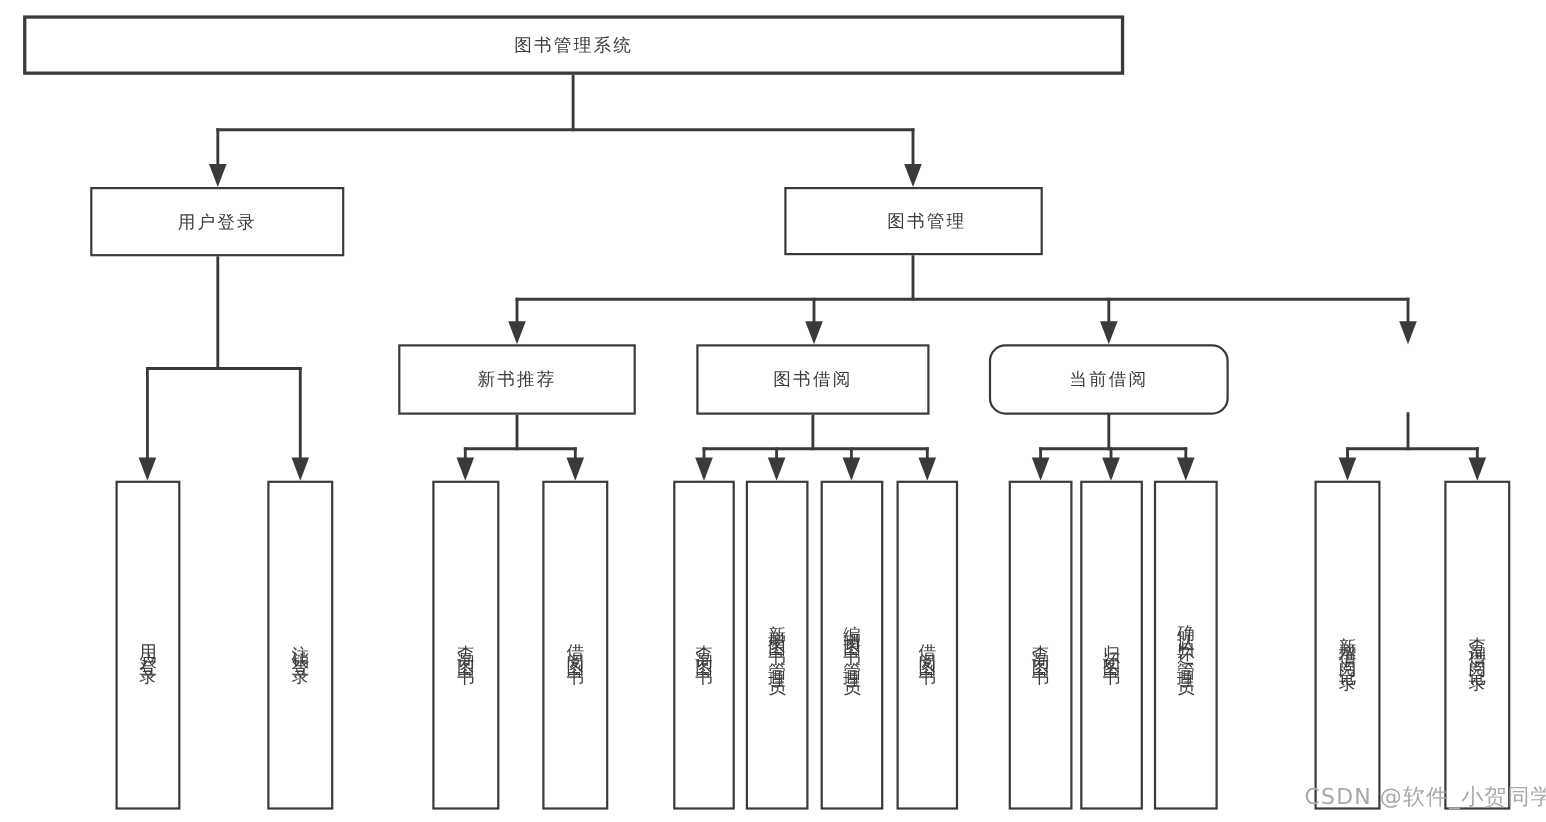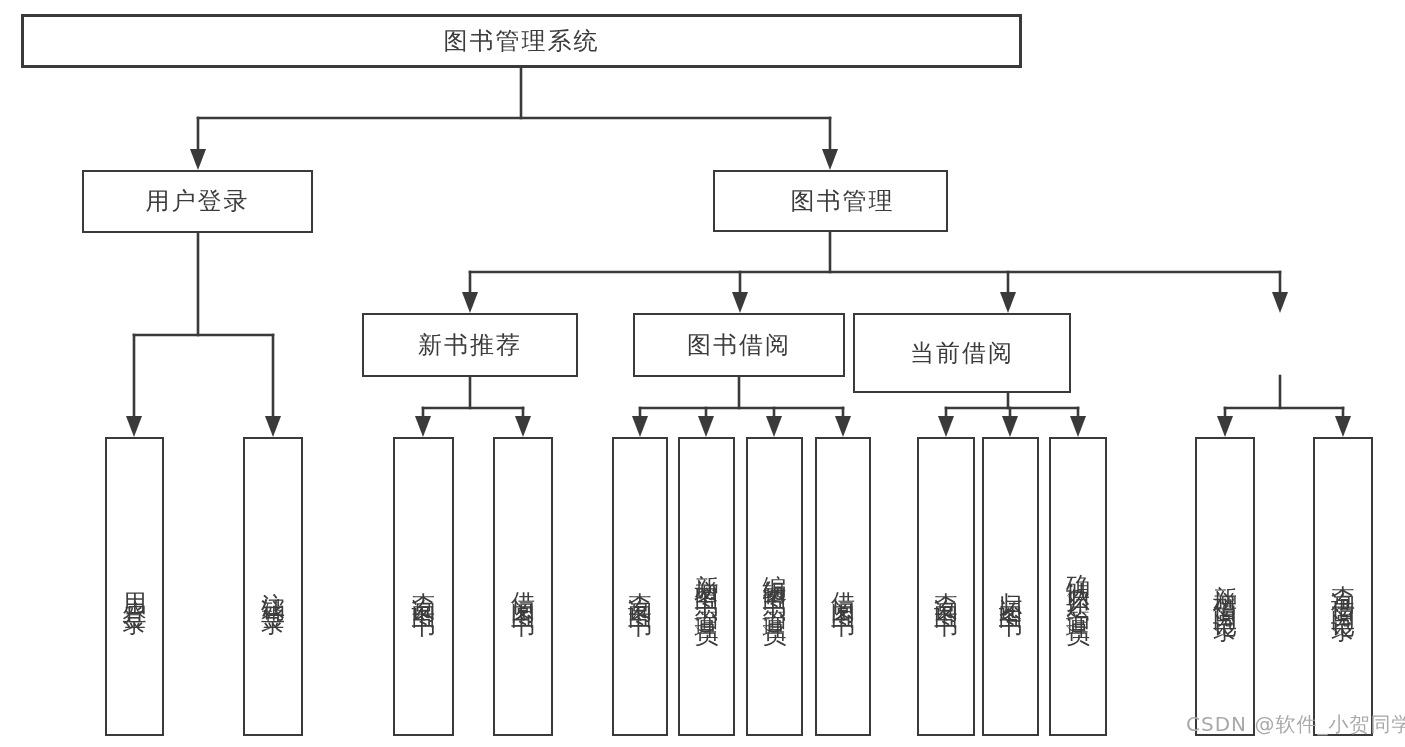--- a/index.html
+++ b/index.html
@@ -10,21 +10,21 @@
   #diagram{position:relative;width:1405px;height:747px;background:#ffffff;}
   #connectors{position:absolute;left:0;top:0;z-index:0;}
   .node{
     position:absolute;box-sizing:border-box;
     background:#ffffff;border:2px solid #3a3a3a;
     display:flex;align-items:center;justify-content:center;
     color:#3c3c3c;z-index:1;
   }
   .node.root{border-width:3px;}
   .node .lbl{
-    font-size:24px;letter-spacing:2px;white-space:nowrap;line-height:1.1;
+    font-size:16px;letter-spacing:2px;white-space:nowrap;line-height:1.1;
   }
   .node.vertical .lbl{
     writing-mode:vertical-rl;text-orientation:mixed;
     letter-spacing:7px;line-height:1;white-space:normal;
   }
   #watermark{
     position:absolute;left:1186px;top:711px;z-index:3;
     font-size:20px;letter-spacing:1px;color:#a9a9a9;white-space:nowrap;
   }
 </style>
@@ -95,21 +95,21 @@
     </div>
     <div class="node" style="left: 713px; top: 170px; width: 235px; height: 62px; padding-left: 24px;">
       <span class="lbl">图书管理</span>
     </div>
     <div class="node" style="left: 633px; top: 313px; width: 212px; height: 64px;">
       <span class="lbl">图书借阅</span>
     </div>
     <div class="node" style="left: 362px; top: 313px; width: 216px; height: 64px;">
       <span class="lbl">新书推荐</span>
     </div>
-    <div class="node" style="left: 853px; top: 313px; width: 218px; height: 80px;">
+    <div class="node" style="left: 899px; top: 313px; width: 218px; height: 64px; border-radius: 15px;">
       <span class="lbl">当前借阅</span>
     </div>
     <div class="node vertical" style="left: 105px; top: 437px; width: 59px; height: 299px;">
       <span class="lbl">用户登录</span>
     </div>
     <div class="node vertical" style="left: 243px; top: 437px; width: 60px; height: 299px;">
       <span class="lbl">注销登录</span>
     </div>
     <div class="node vertical" style="left: 393px; top: 437px; width: 61px; height: 299px;">
       <span class="lbl">查询图书</span>

